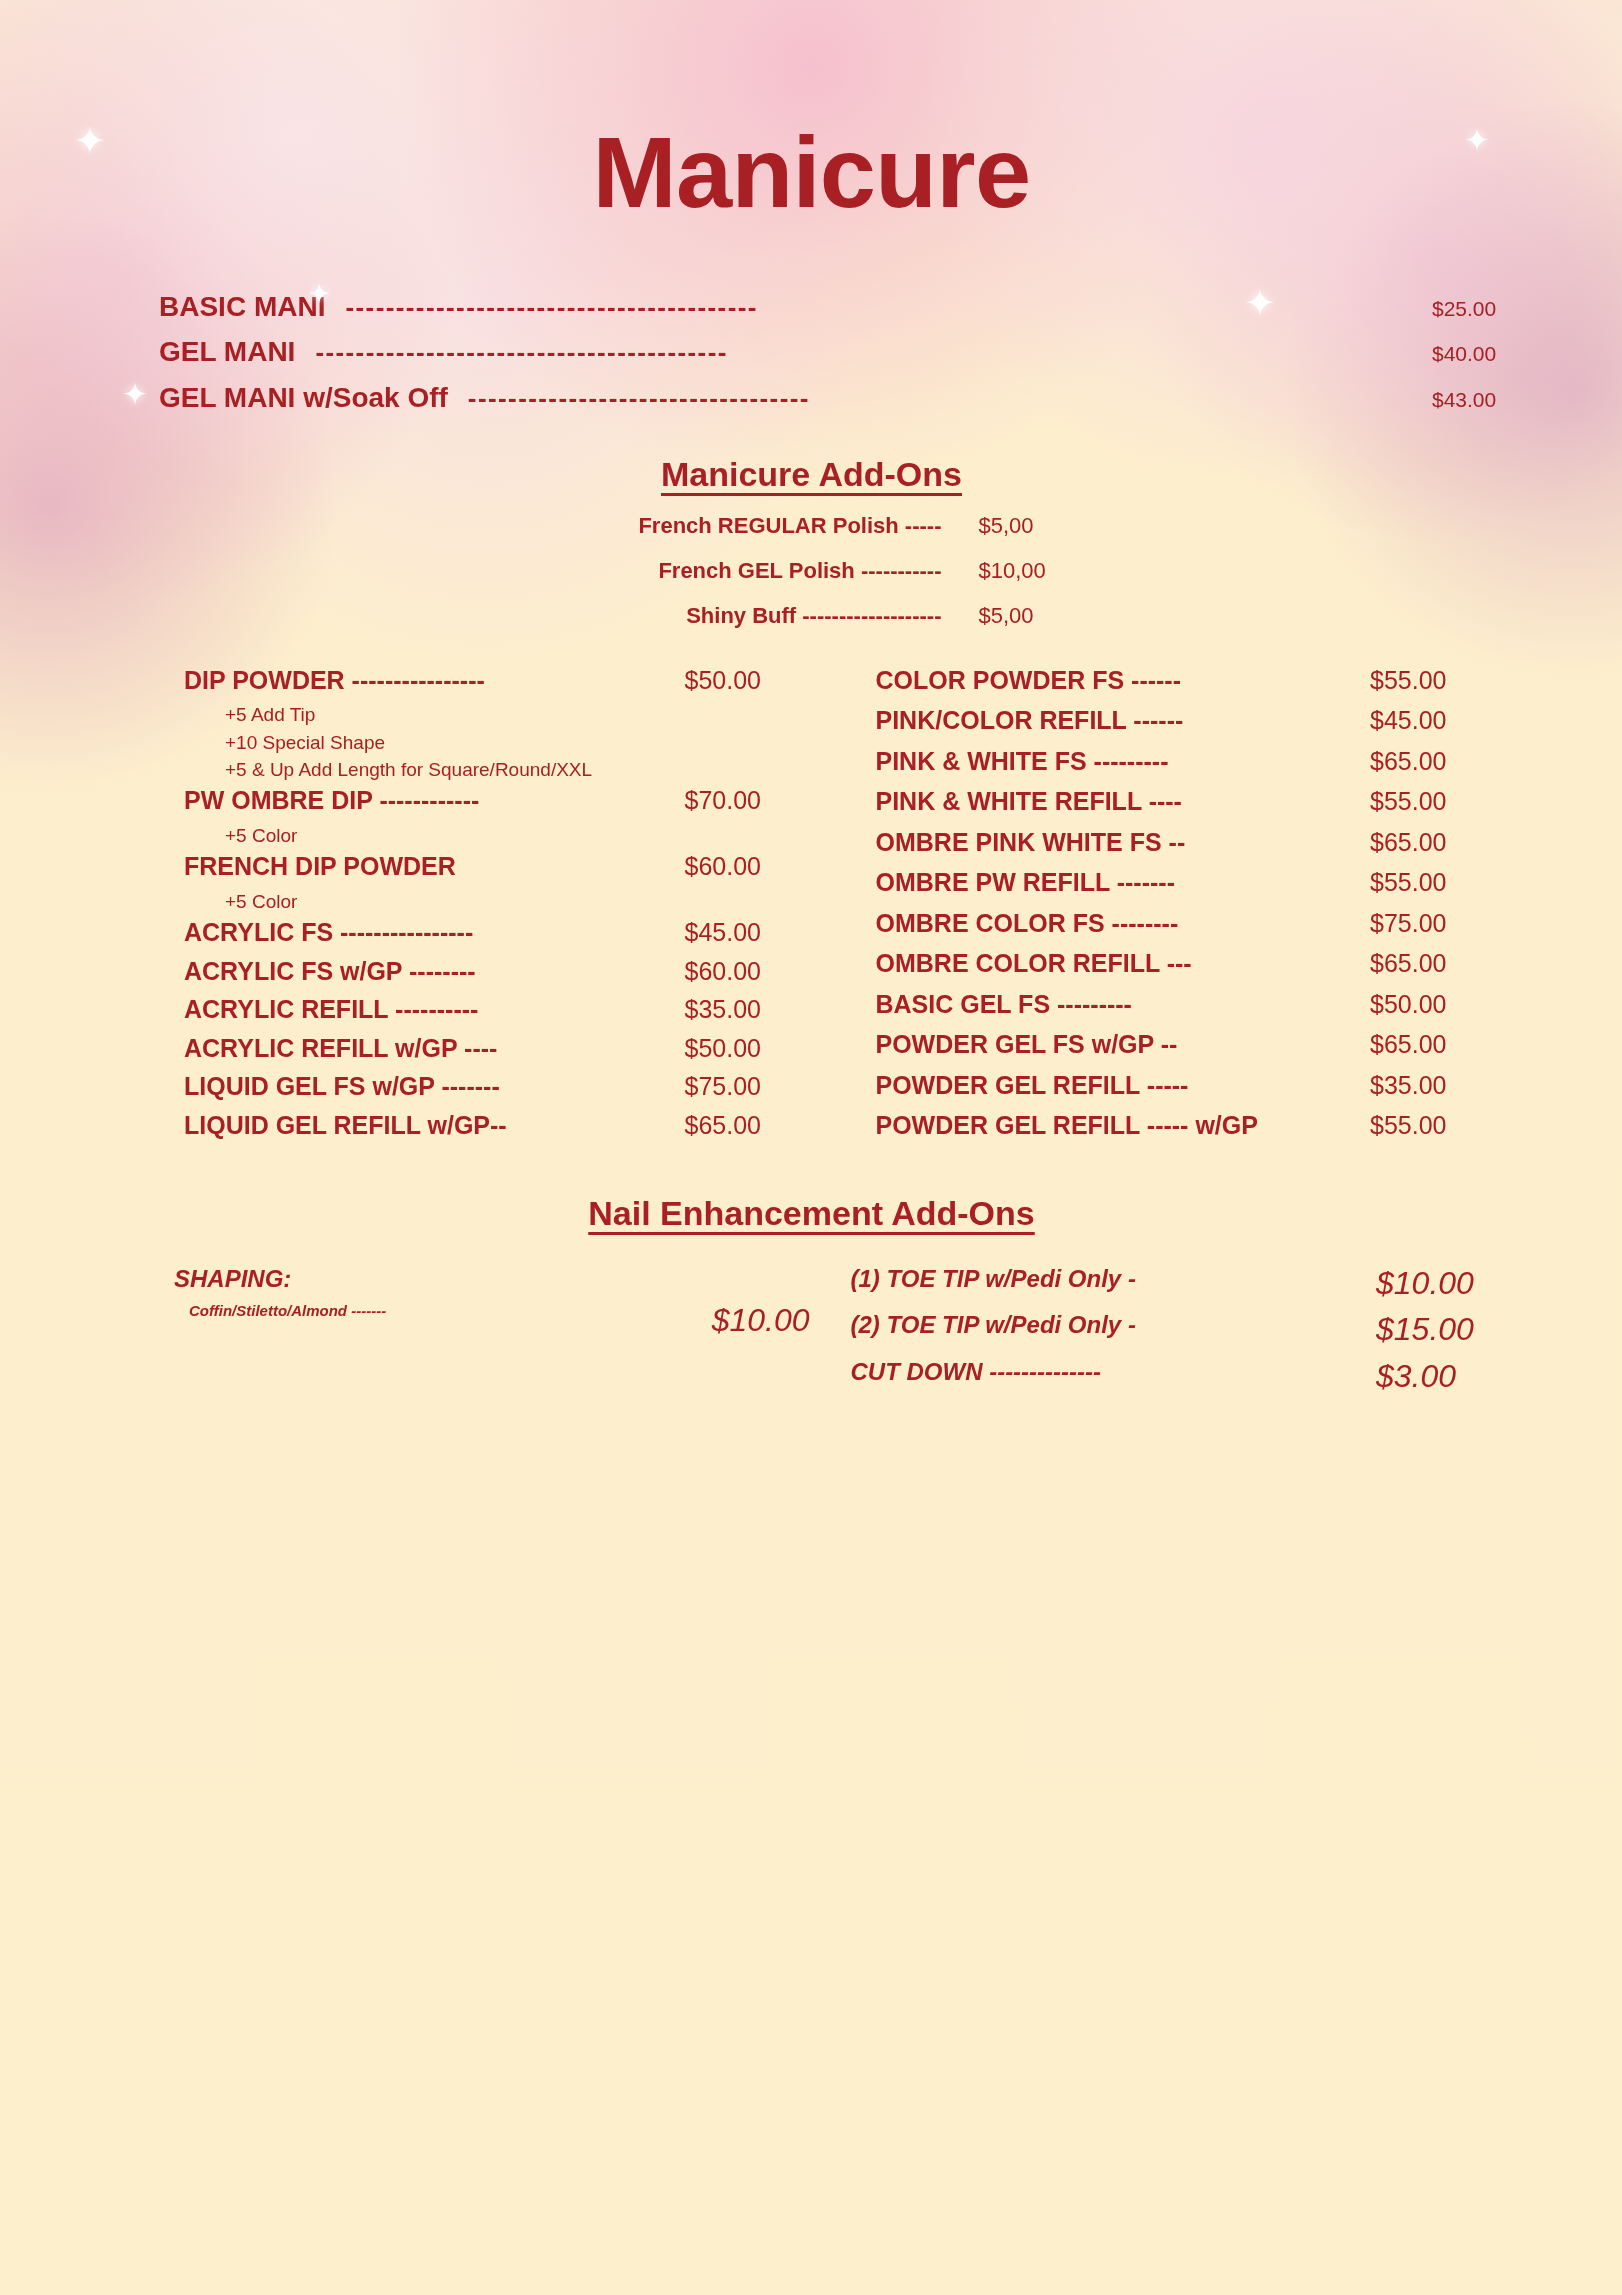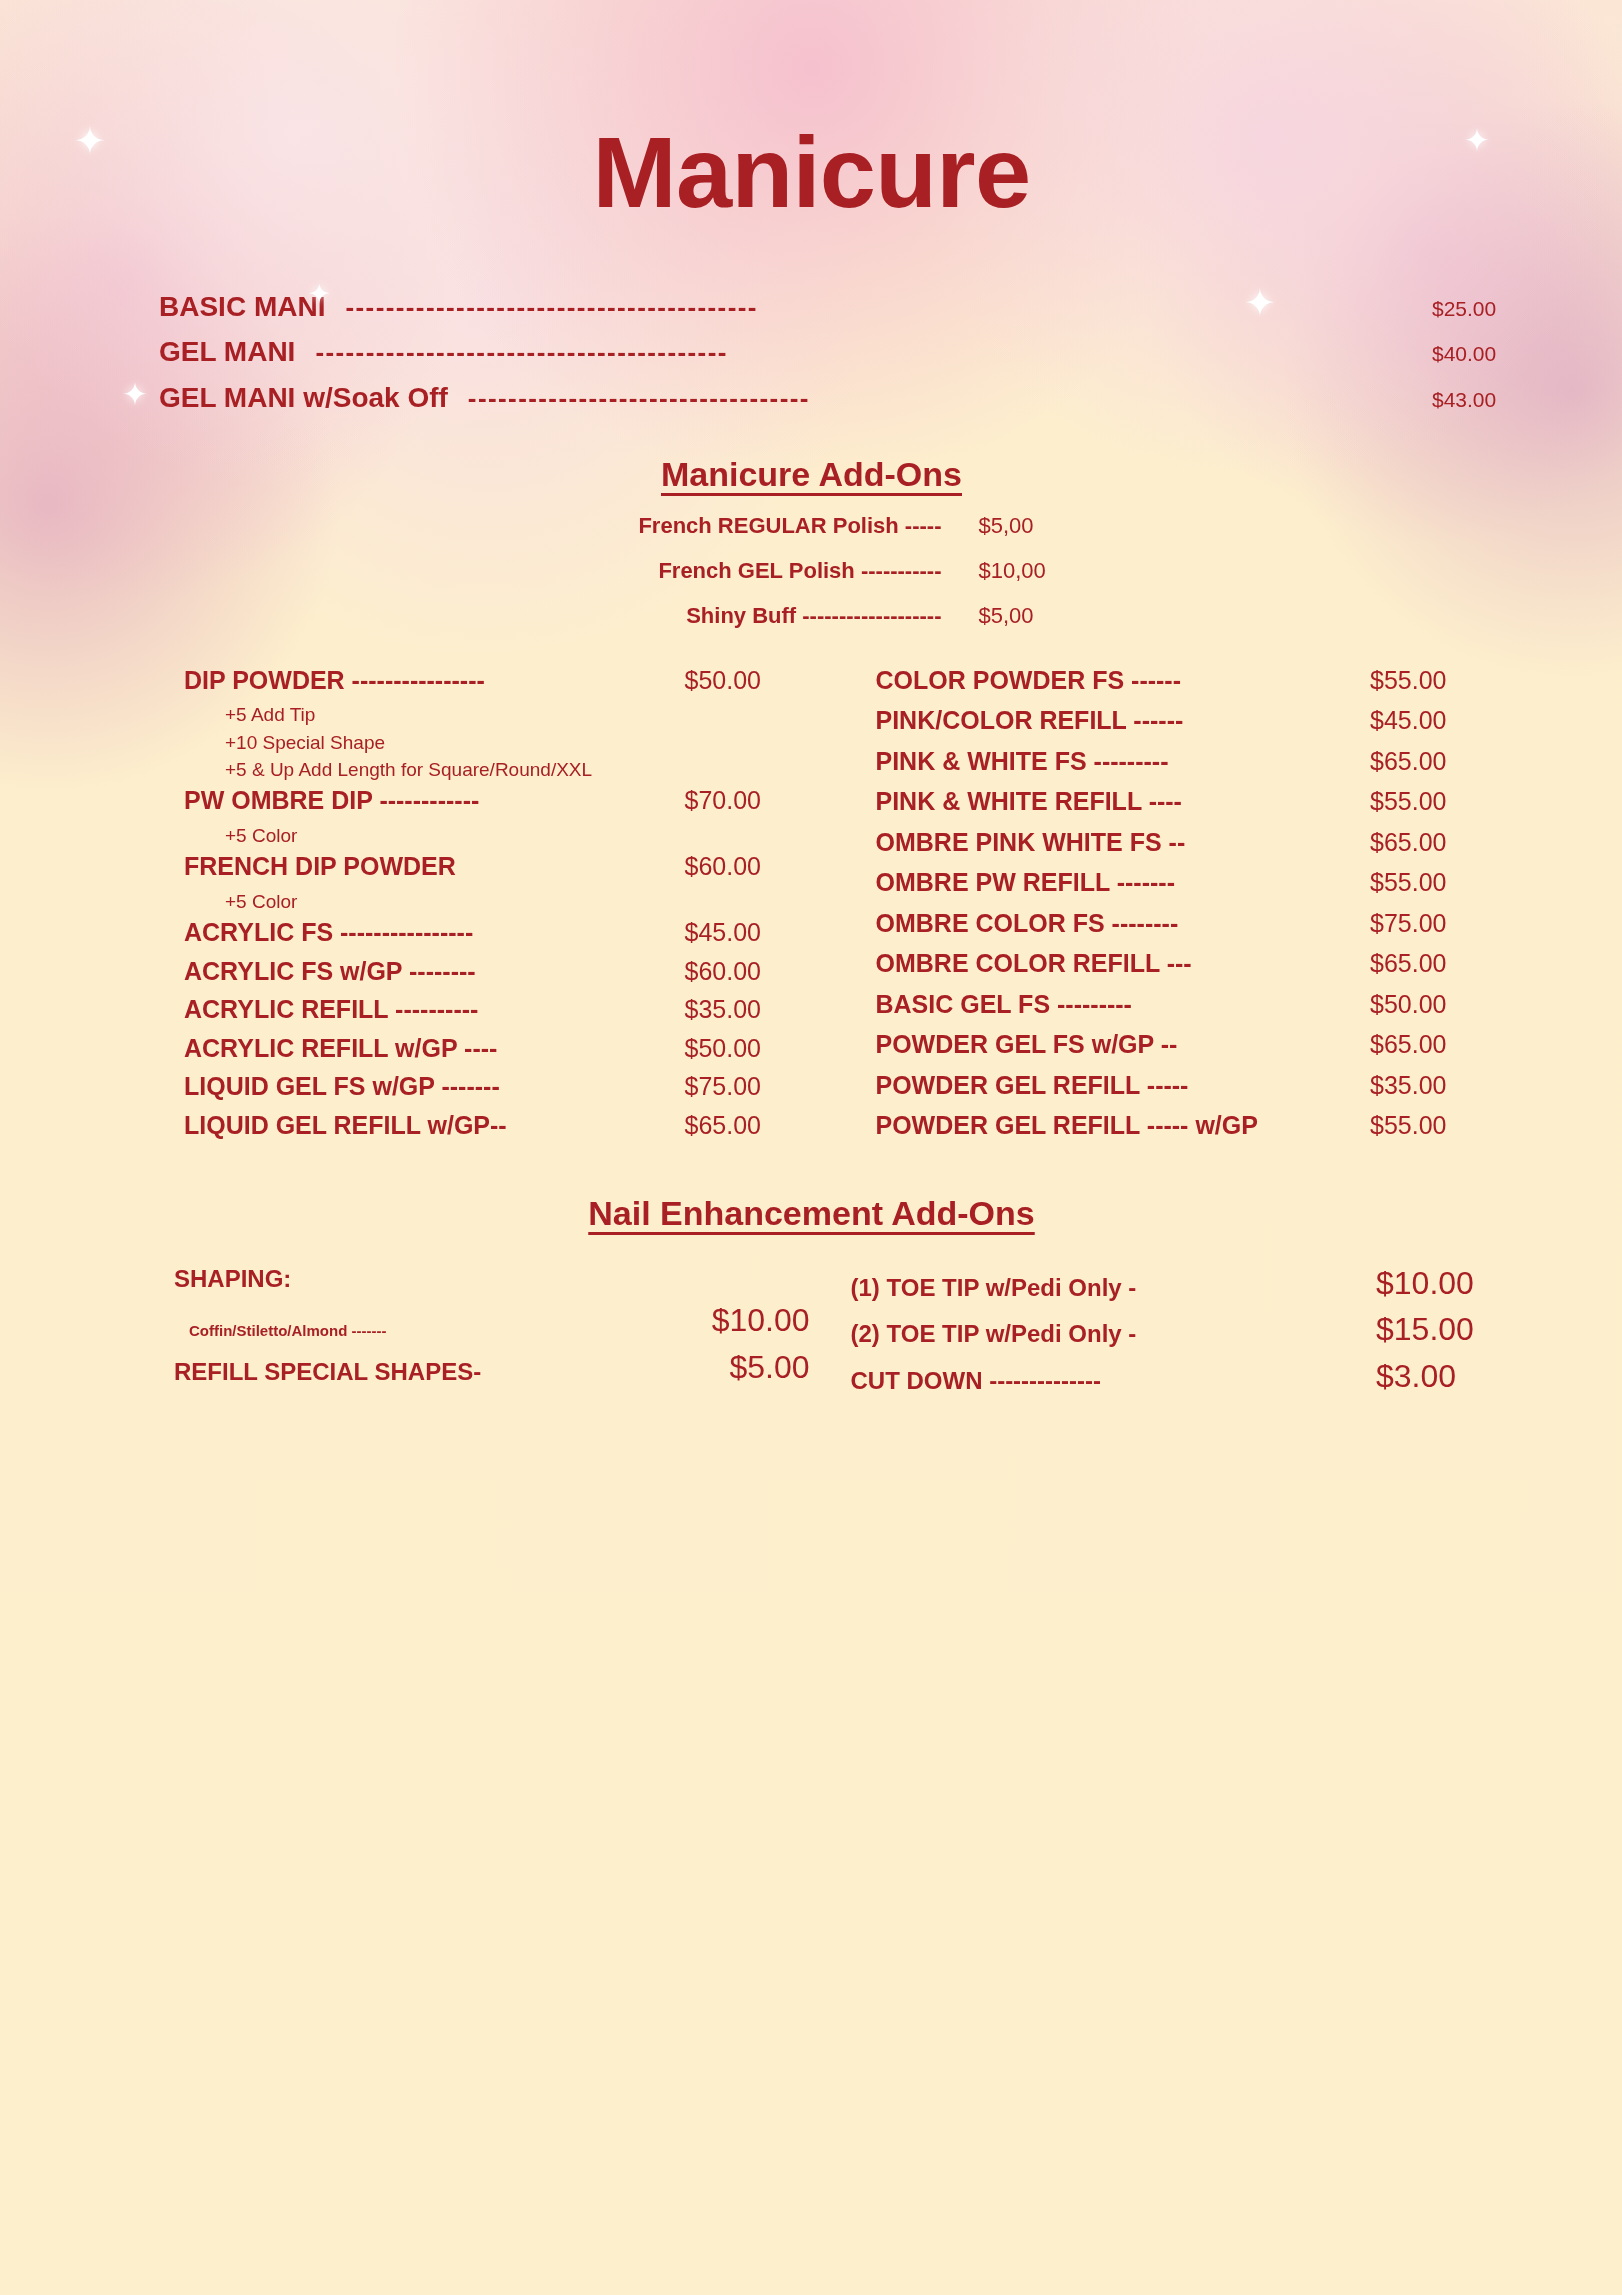--- a/index.html
+++ b/index.html
@@ -174,22 +174,23 @@
   .enh-addons-head { margin-top: 42px; }
   .enh-addons {
     display: flex;
     margin-top: 32px;
     padding: 0 125px 0 162px;
     gap: 41px;
   }
   .ea-col { flex: 1; }
   .ea-row {
     display: flex;
-    align-items: flex-end;
+    align-items: flex-start;
     margin-bottom: 9.5px;
+    font-style: italic;
   }
   .ea-label {
     color: #a82024;
     font-weight: 700;
     font-size: 24px;
     white-space: nowrap;
   }
   .ea-small {
     color: #a82024;
     font-weight: 700;
@@ -385,25 +386,20 @@
       <div class="ea-row">
         <span class="ea-label indent">SHAPING:</span>
         <span class="ea-spacer"></span>
         <span class="ea-price"></span>
       </div>
       <div class="ea-row">
         <span class="ea-small">Coffin/Stiletto/Almond -------</span>
         <span class="ea-spacer"></span>
         <span class="ea-price">$10.00</span>
       </div>
-      <div class="ea-row">
-        <span class="ea-label indent">REFILL SPECIAL SHAPES-</span>
-        <span class="ea-spacer"></span>
-        <span class="ea-price">$5.00</span>
-      </div>
     </div>
     <div class="ea-col eaR">
       <div class="ea-row">
         <span class="ea-label">(1) TOE TIP w/Pedi Only -</span>
         <span class="ea-spacer"></span>
         <span class="ea-price">$10.00</span>
       </div>
       <div class="ea-row">
         <span class="ea-label">(2) TOE TIP w/Pedi Only -</span>
         <span class="ea-spacer"></span>

